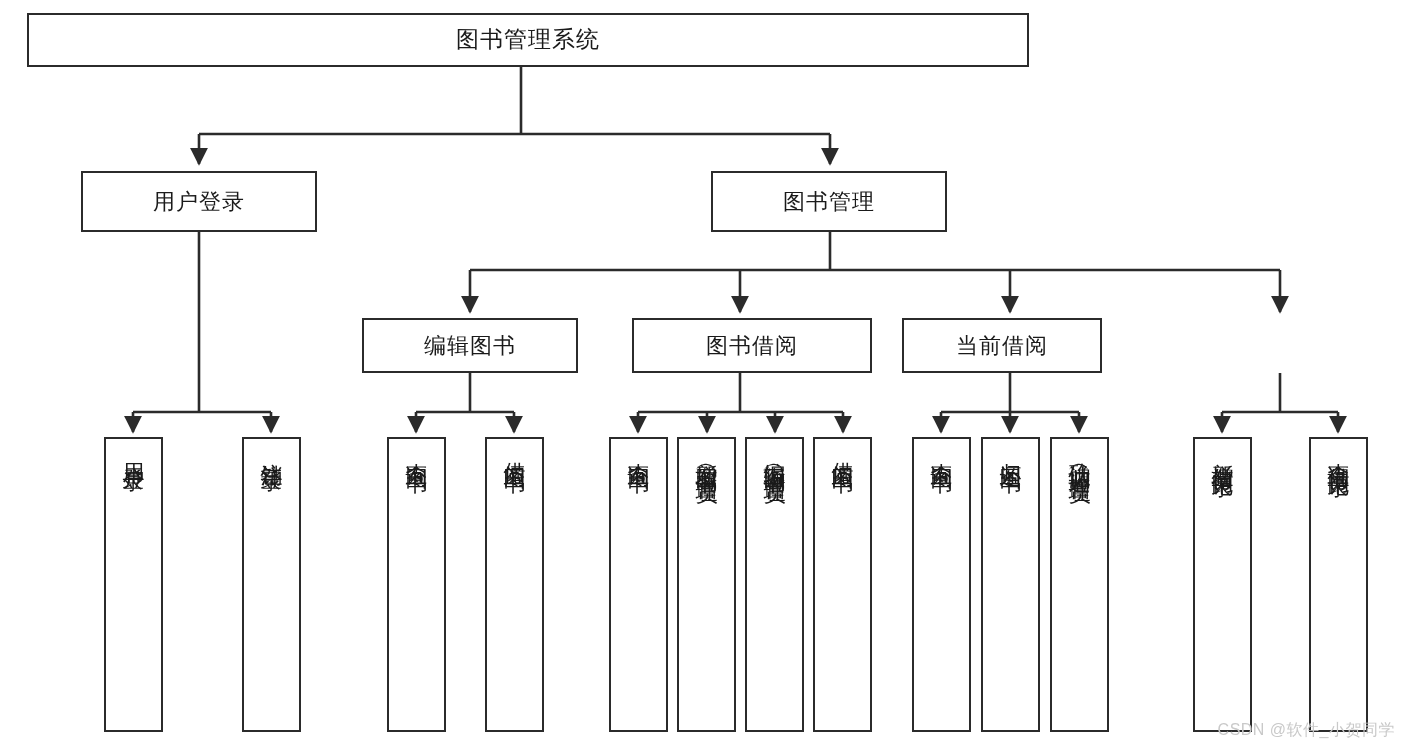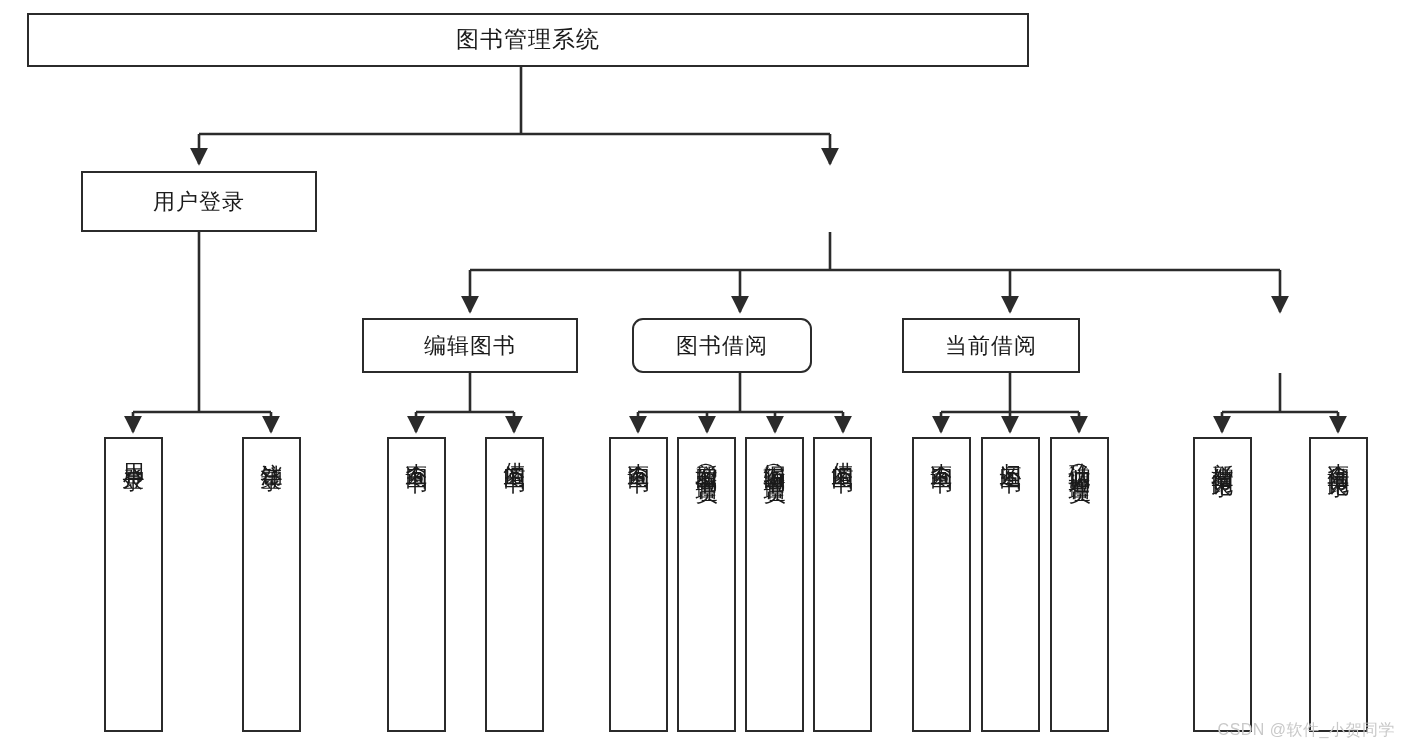--- a/index.html
+++ b/index.html
@@ -126,28 +126,31 @@
     </g>
   </svg>
 
   <div class="node node-root" style="left:27px; top:13px; width:1002px; height:54px;">
     <span class="label">图书管理系统</span>
   </div>
 
   <div class="node node-branch" style="left:81px; top:171px; width:236px; height:61px;">
     <span class="label">用户登录</span>
   </div>
+  <div class="node node-branch" style="left:711px; top:171px; width:236px; height:61px;">
+    <span class="label">图书管理</span>
+  </div>
 
   <div class="node node-branch" style="left:362px; top:318px; width:216px; height:55px;">
     <span class="label">编辑图书</span>
   </div>
-  <div class="node node-branch" style="left:632px; top:318px; width:180px; height:55px;border-radius:11px;">
+  <div class="node node-branch" style="left:632px; top:318px; width:240px; height:55px;">
     <span class="label">图书借阅</span>
   </div>
-  <div class="node node-branch" style="left:902px; top:318px; width:178px; height:55px;">
+  <div class="node node-branch" style="left:902px; top:318px; width:200px; height:55px;">
     <span class="label">当前借阅</span>
   </div>
 
   <div class="node node-leaf" style="left:104px; top:437px; width:59px; height:295px;">
     <span class="label">用户登录</span>
   </div>
   <div class="node node-leaf" style="left:242px; top:437px; width:59px; height:295px;">
     <span class="label">注销登录</span>
   </div>
 

